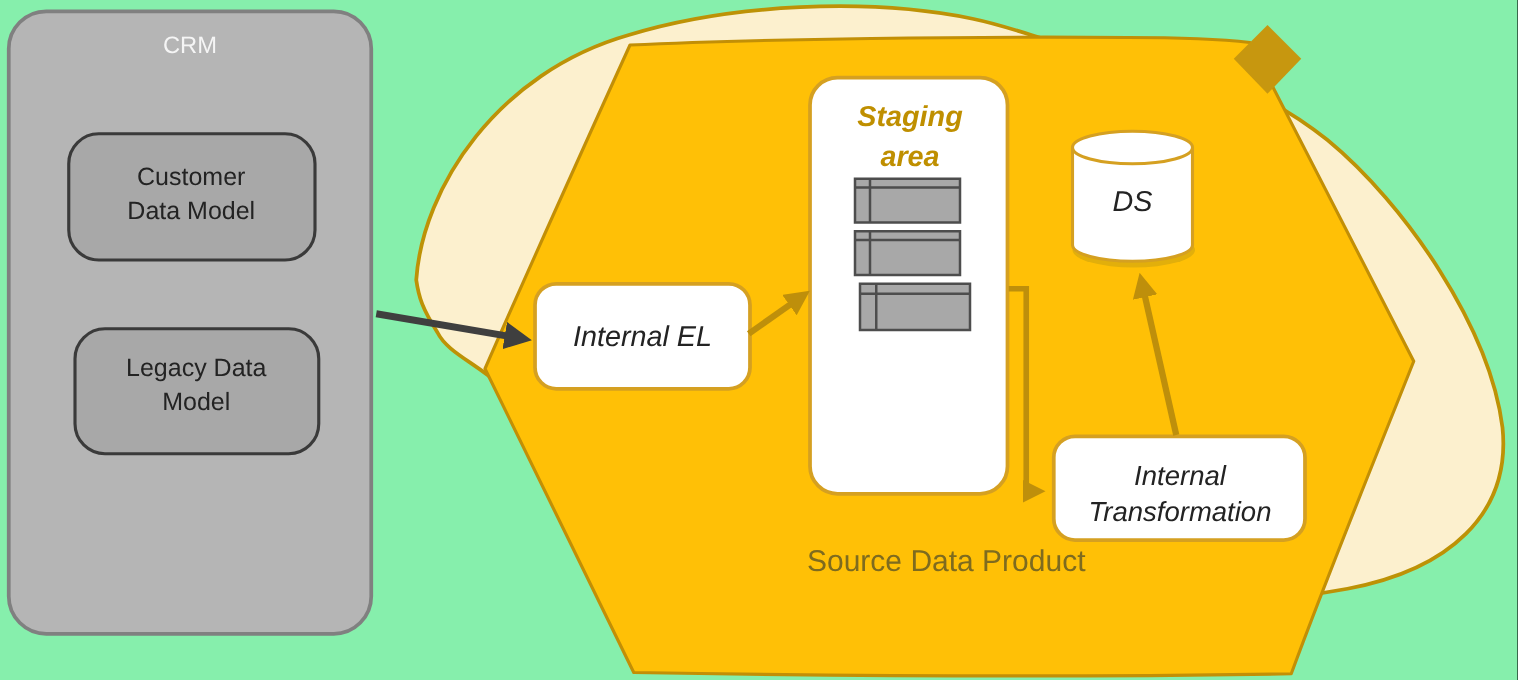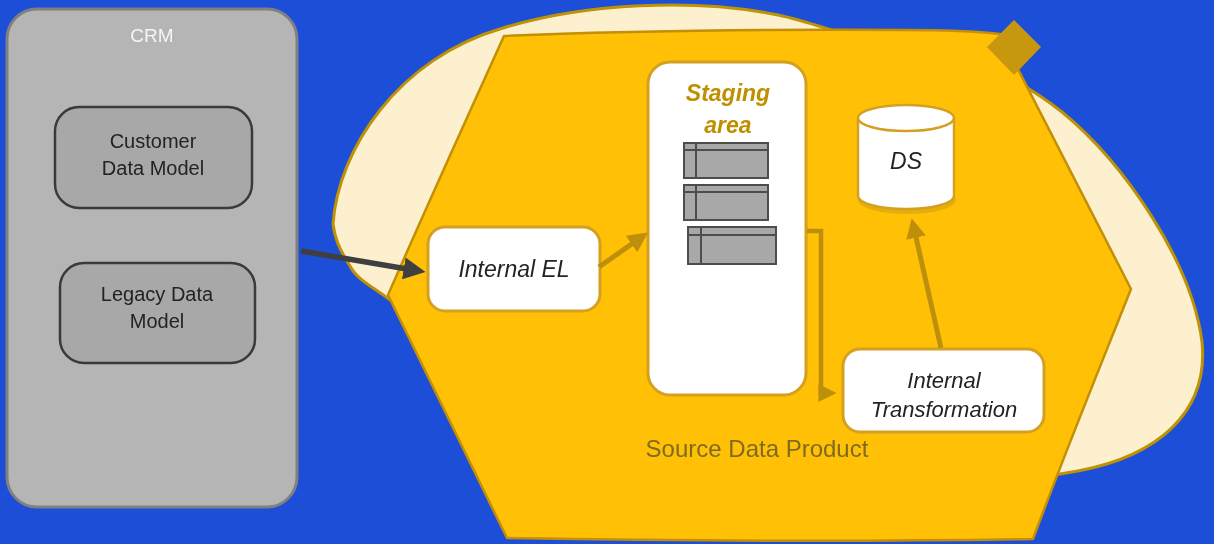--- a/index.html
+++ b/index.html
@@ -7,21 +7,21 @@
     padding: 0;
     background: #000000;
     width: 1214px;
     height: 544px;
     overflow: hidden;
   }
   .stage {
     position: relative;
     width: 1214px;
     height: 544px;
-    background: #1d4ed8;
+    background: #86efac;
   }
   svg text {
     font-family: "Liberation Sans", sans-serif;
   }
   .t-dark   { fill: #232323; }
   .t-white  { font-size: 19px; }
   .t-model  { font-size: 20px; }
   .t-italic { font-style: italic; font-size: 23px; }
   .t-italic-sm { font-style: italic; font-size: 22px; }
   .t-staging { font-style: italic; font-weight: bold; font-size: 23px; }

